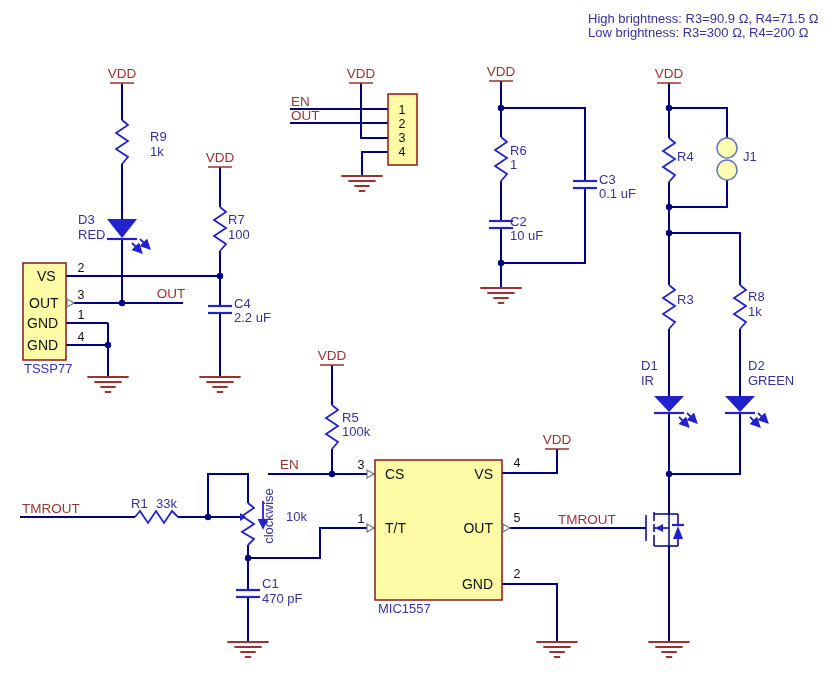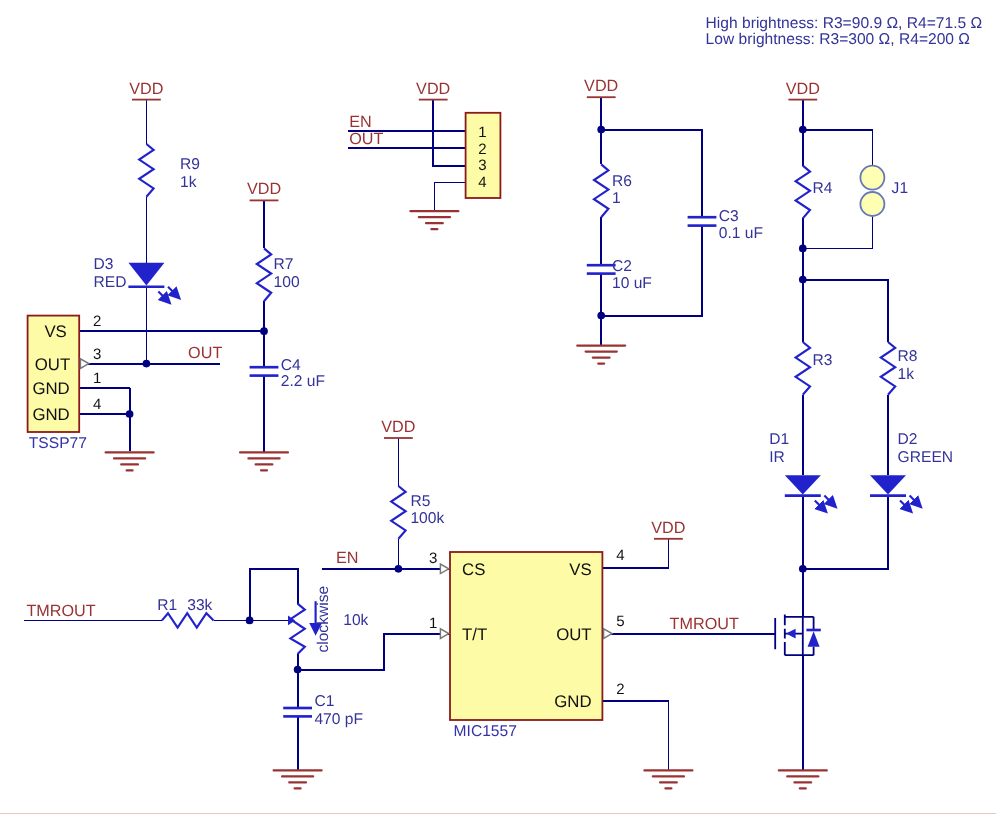--- a/index.html
+++ b/index.html
@@ -1,16 +1,16 @@
 <!DOCTYPE html>
 <html><head>
 <meta charset="utf-8">
 <style>
   html,body{margin:0;padding:0;background:#ffffff;}
-  .stage{position:relative;width:830px;height:678px;background:#b91c1c;overflow:hidden;}
+  .stage{position:relative;width:830px;height:678px;background:#0369a1;overflow:hidden;}
   svg{display:block;}
   text{font-family:"Liberation Sans","DejaVu Sans",sans-serif;}
   .net{fill:#993333;font-size:13.5px;}
   .ref{fill:#333399;font-size:13px;}
   .icname{fill:#3333aa;font-size:13px;}
   .pin{fill:#111111;font-size:14px;}
   .num{fill:#111111;font-size:12.5px;}
   .note{fill:#333399;font-size:13px;}
   .wire{stroke:#000080;stroke-width:1.5;fill:none;}
   .comp{stroke:#2222cc;stroke-width:1.8;fill:none;}

